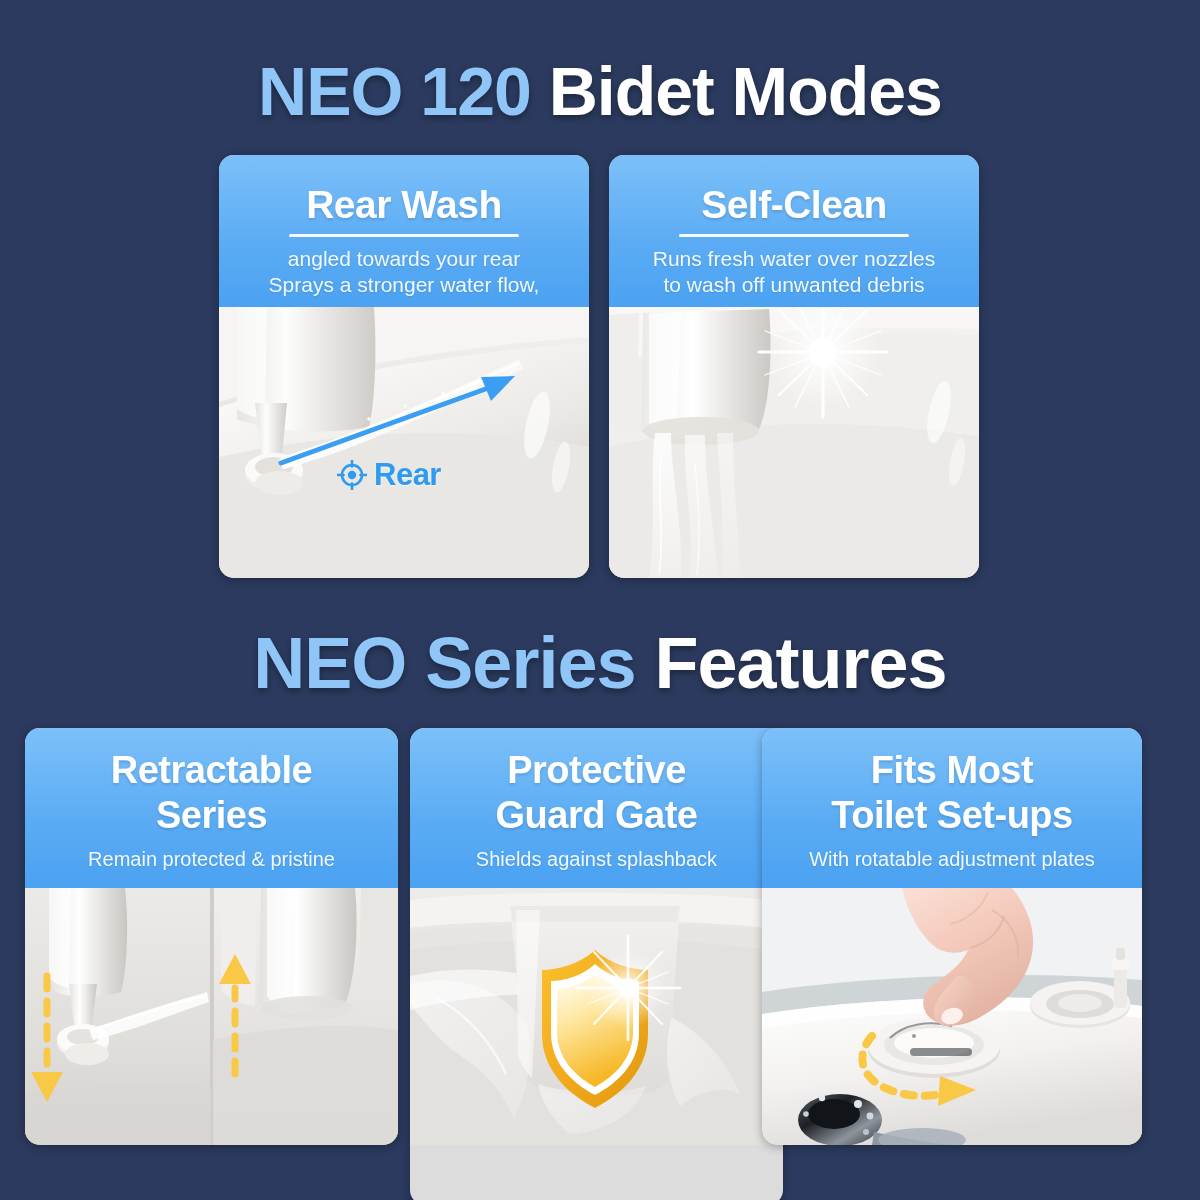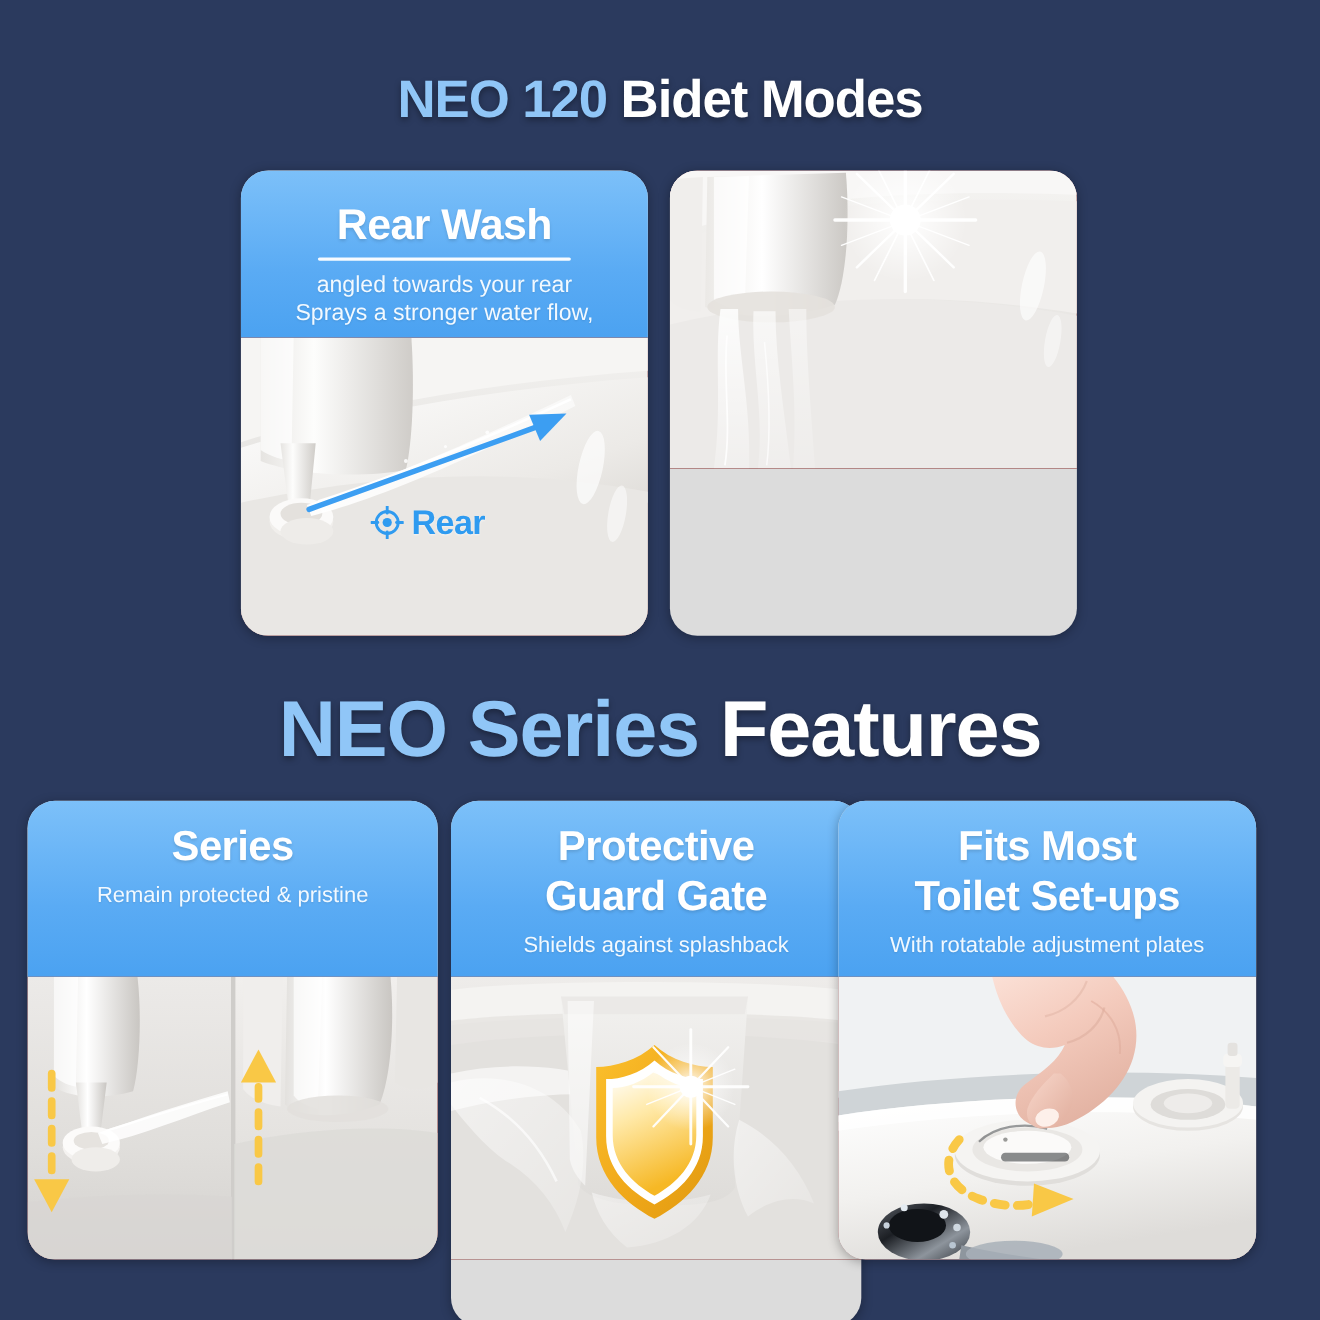--- a/index.html
+++ b/index.html
@@ -26,36 +26,36 @@
   .section-heading {
     text-align: center;
     font-weight: 700;
     letter-spacing: -1px;
     white-space: nowrap;
     text-shadow: 0 3px 6px rgba(0,0,0,0.35);
   }
   #heading-modes {
     position: absolute;
     top: 48px; left: 0; width: 1200px;
-    font-size: 48px;
+    font-size: 68px;
     line-height: 86px;
   }
   #heading-features {
     position: absolute;
     top: 620px; left: 0; width: 1200px;
     font-size: 72px;
     line-height: 86px;
   }
   .h-accent { color: #90c6f7; }
   .h-main   { color: #ffffff; }
 
   
   .card {
     position: absolute;
-    border-radius: 25px;
+    border-radius: 15px;
     overflow: hidden;
     background: #dcdcdc;
     box-shadow: 0 2px 10px rgba(0,0,0,0.30);
   }
 
   .card-header {
     background: linear-gradient(180deg, #7cc0f9 0%, #5aabf4 60%, #4ba2f1 100%);
     text-align: center;
     color: #ffffff;
     padding: 0 10px;
@@ -76,21 +76,21 @@
     color: #f2f9ff;
     font-weight: 400;
     line-height: 1.22;
     text-shadow: 0 1px 2px rgba(0,0,0,0.10);
   }
 
   .card-photo {
     position: relative;
     width: 100%;
     overflow: hidden;
-    background: #7f1d1d;
+    background: #404040;
   }
 
   
   #card-rear-wash  { left: 219px; top: 155px; width: 370px; height: 423px; }
   #card-self-clean { left: 609px; top: 155px; width: 370px; height: 423px; }
   .top .card-header { height: 152px; padding-top: 28px; }
   .top .card-title { font-size: 39px; line-height: 44px; }
   .top .title-divider { width: 230px; }
   .top .card-sub { font-size: 21px; }
   .top .card-photo { height: 271px; }
@@ -198,20 +198,26 @@
           <line x1="15" y1="23.5" x2="15" y2="29.5" stroke="#2f9bf0" stroke-width="2.6" stroke-linecap="round"></line>
           <line x1="0.5" y1="15" x2="6.5" y2="15" stroke="#2f9bf0" stroke-width="2.6" stroke-linecap="round"></line>
           <line x1="23.5" y1="15" x2="29.5" y2="15" stroke="#2f9bf0" stroke-width="2.6" stroke-linecap="round"></line>
         </svg>
         <span class="txt">Rear</span>
       </div>
     </div>
   </div>
 
   <div class="card top" id="card-self-clean">
+    <div class="card-header">
+      <div class="card-title">Self-Clean</div>
+      <div class="title-divider"></div>
+      <div class="card-sub">Runs fresh water over nozzles</div>
+      <div class="card-sub">to wash off unwanted debris</div>
+    </div>
     <div class="card-photo">
       <svg class="photo-svg" viewBox="0 0 370 271" preserveAspectRatio="xMidYMid slice">
         <defs>
           <linearGradient id="bowlG2" x1="0" y1="0" x2="0" y2="1">
             <stop offset="0%" stop-color="#f5f4f2"></stop>
               <stop offset="60%" stop-color="#e6e4e1"></stop>
               <stop offset="100%" stop-color="#d6d3cf"></stop>
           </linearGradient>
           <linearGradient id="nozBodyG2" x1="0" y1="0" x2="1" y2="0">
             <stop offset="0%" stop-color="#ebe9e6"></stop>
@@ -261,20 +267,21 @@
       </svg>
     </div>
   </div>
 
   <div class="section-heading" id="heading-features">
     <span class="h-accent">NEO Series</span><span class="h-main"> </span><span class="h-main">Features</span>
   </div>
 
   <div class="card bot" id="card-retractable">
     <div class="card-header">
+      <div class="card-title">Retractable</div>
       <div class="card-title">Series</div>
       <div class="card-sub">Remain protected &amp; pristine</div>
     </div>
     <div class="card-photo">
       <svg class="photo-svg" viewBox="0 0 373 257" preserveAspectRatio="xMidYMid slice">
         <defs>
           <linearGradient id="panelL" x1="0" y1="0" x2="0" y2="1">
             <stop offset="0%" stop-color="#eceae8"></stop>
               <stop offset="60%" stop-color="#e0dedb"></stop>
               <stop offset="100%" stop-color="#d4d2cf"></stop>

